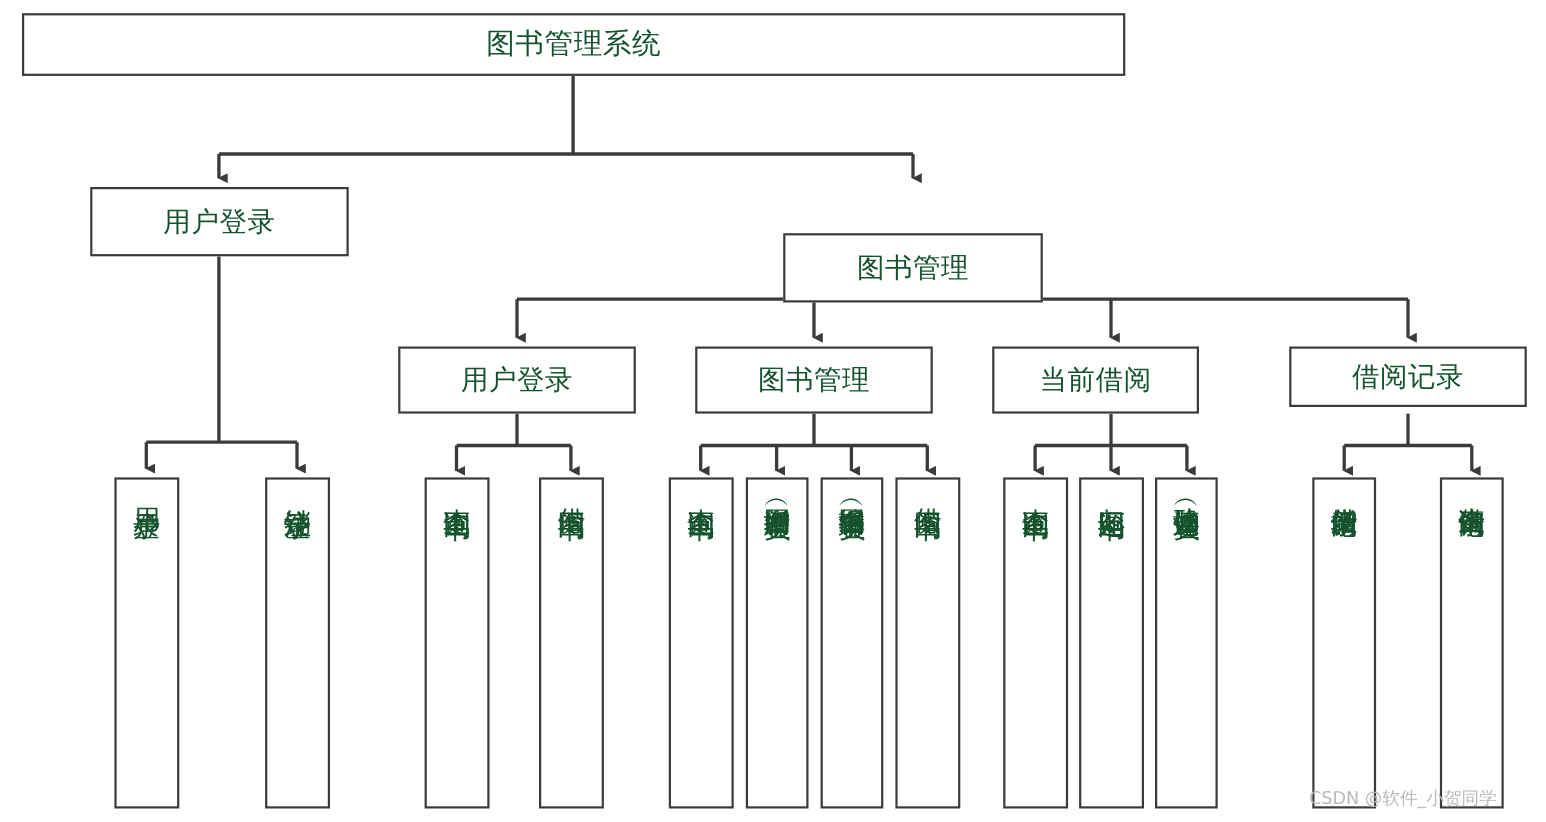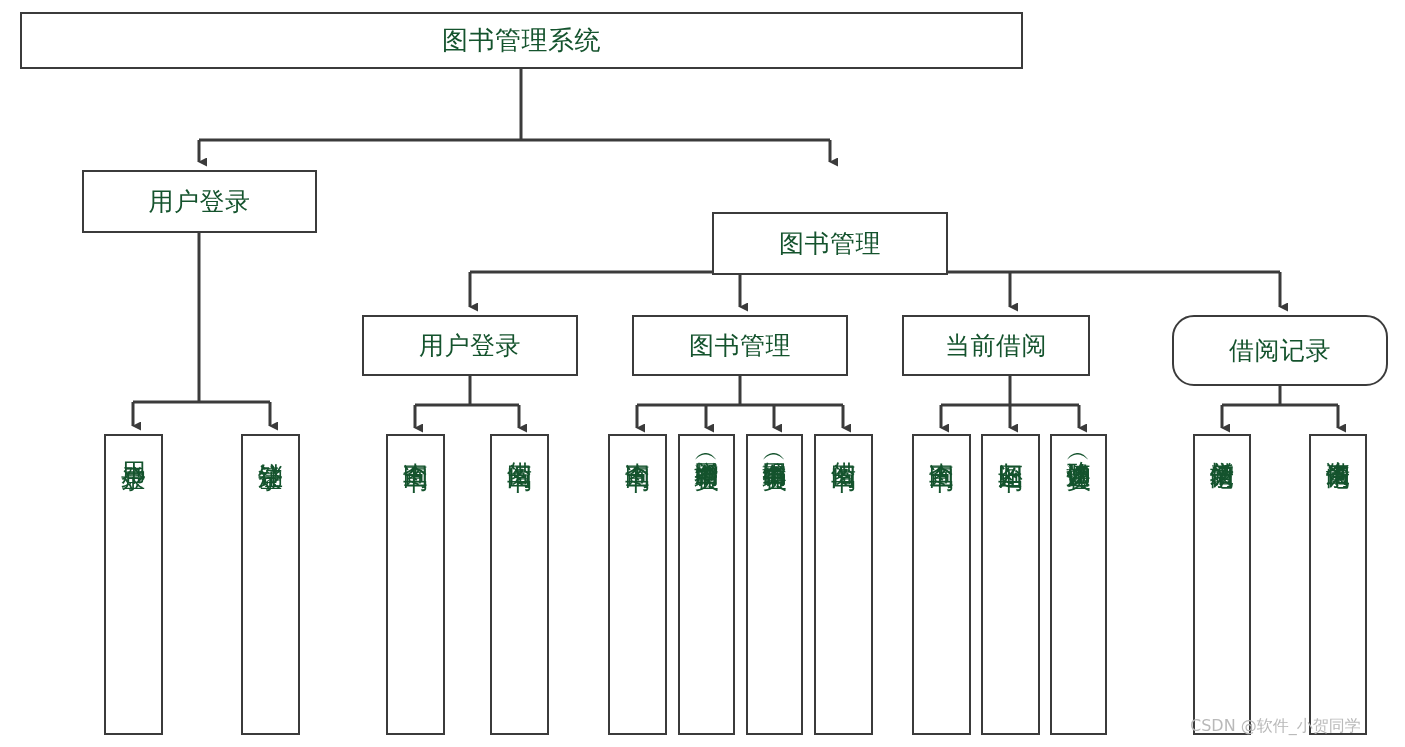--- a/index.html
+++ b/index.html
@@ -150,21 +150,21 @@
   </div>
 
   <div class="node horiz" style="left:632px; top:315px; width:216px; height:61px;">
     <span class="label">图书管理</span>
   </div>
 
   <div class="node horiz" style="left:902px; top:315px; width:188px; height:61px;">
     <span class="label">当前借阅</span>
   </div>
 
-  <div class="node horiz" style="left:1172px; top:315px; width:216px; height:71px;border-radius:22px;">
+  <div class="node horiz" style="left:1172px; top:315px; width:216px; height:55px;">
     <span class="label">借阅记录</span>
   </div>
 
   <div class="node vert" style="left:104px; top:434px; width:59px; height:301px;">
     <span class="label">用户登录</span>
   </div>
 
   <div class="node vert" style="left:241px; top:434px; width:59px; height:301px;">
     <span class="label">注销登录</span>
   </div>

